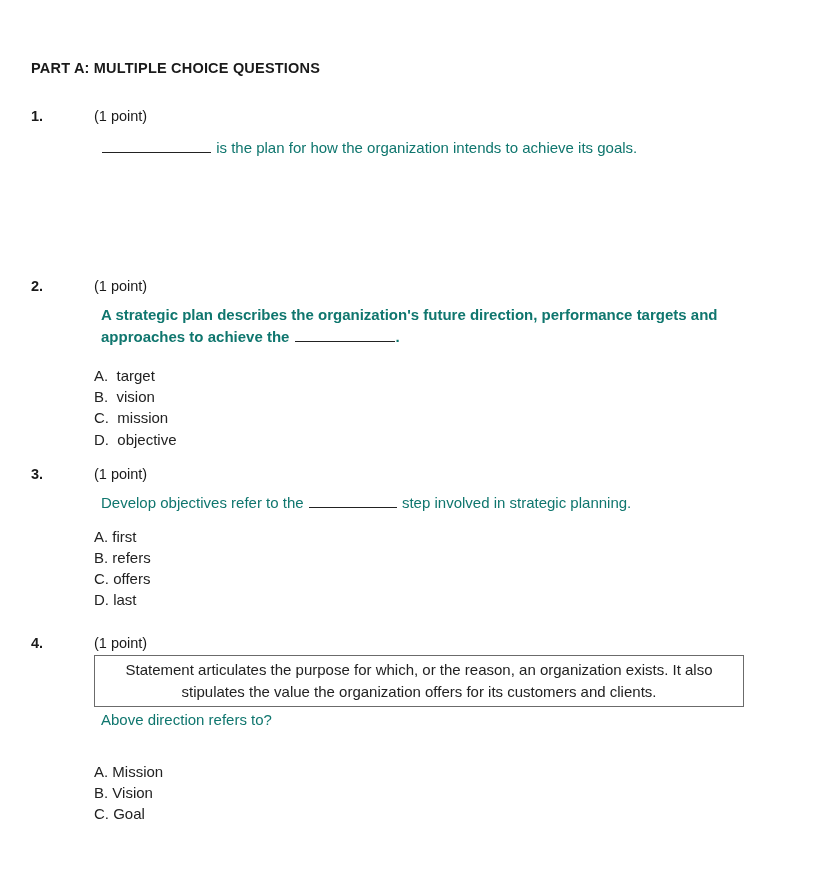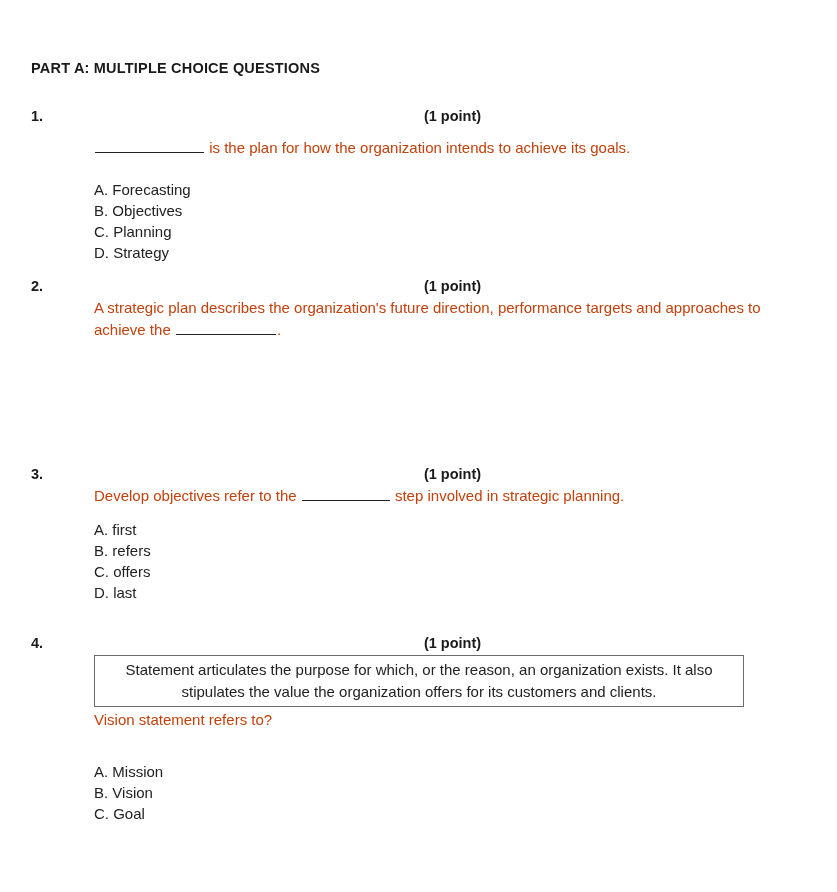--- a/index.html
+++ b/index.html
@@ -54,32 +54,31 @@
     line-height: 21px;
   }
   .q-body {
     position: absolute;
     left: 63px;
     top: 0px;
     width: 717px;
   }
   .q-points {
     font-size: 14.5px;
-    font-weight: bold;
+    font-weight: normal;
     line-height: 21px;
     margin: 0;
-    text-align: center;
   }
   .q-stem {
     font-size: 15px;
     line-height: 21.5px;
-    margin: 0;
-    color: #c2410c;
+    margin: 7px;
+    color: #0f766e;
   }
-  .q-stem.wide { width: 682px; }
+  .q-stem.wide { width: 682px; font-weight: bold; }
 
   
   .blank {
     display: inline-block;
     border-bottom: 1.6px solid #222222;
     vertical-align: baseline;
     height: 14px;
     margin: 0 1px;
   }
   .blank.w110 { width: 109px; }
@@ -119,34 +118,34 @@
 
 <div class="page">
 
   <div class="part-heading">PART A: MULTIPLE CHOICE QUESTIONS</div>
 
   <div class="question" style="top:106px;">
     <div class="q-num">1.</div>
     <div class="q-body">
       <p class="q-points">(1 point)</p>
       <p class="q-stem" style="margin-top:10px;"><span class="blank w110"></span><span> is the plan for how the organization intends to achieve its goals.</span></p>
-      <ul class="options" style="margin-top:20px;">
-        <li>A. Forecasting</li>
-        <li>B. Objectives</li>
-        <li>C. Planning</li>
-        <li>D. Strategy</li>
-      </ul>
     </div>
   </div>
 
   <div class="question" style="top:276px;">
     <div class="q-num">2.</div>
     <div class="q-body">
       <p class="q-points">(1 point)</p>
       <p class="q-stem wide"><span>A strategic plan describes the organization's future direction, performance targets and approaches to achieve the </span><span class="blank w100"></span><span>.</span></p>
+      <ul class="options" style="margin-top:18px;">
+        <li>A.  target</li>
+        <li>B.  vision</li>
+        <li>C.  mission</li>
+        <li>D.  objective</li>
+      </ul>
     </div>
   </div>
 
   <div class="question" style="top:464px;">
     <div class="q-num">3.</div>
     <div class="q-body">
       <p class="q-points">(1 point)</p>
       <p class="q-stem"><span>Develop objectives refer to the </span><span class="blank w88"></span><span> step involved in strategic planning.</span></p>
       <ul class="options" style="margin-top:12px;">
         <li>A. first</li>
@@ -155,21 +154,21 @@
         <li>D. last</li>
       </ul>
     </div>
   </div>
 
   <div class="question" style="top:633px;">
     <div class="q-num">4.</div>
     <div class="q-body">
       <p class="q-points">(1 point)</p>
       <div class="statement-box" style="margin-top:1px;">Statement articulates the purpose for which, or the reason, an organization exists. It also stipulates the value the organization offers for its customers and clients.</div>
-      <p class="q-stem" style="margin-top:2px;">Vision statement refers to?</p>
+      <p class="q-stem" style="margin-top:2px;">Above direction refers to?</p>
       <ul class="options" style="margin-top:30px;">
         <li>A. Mission</li>
         <li>B. Vision</li>
         <li>C. Goal</li>
       </ul>
     </div>
   </div>
 
 </div>
 

